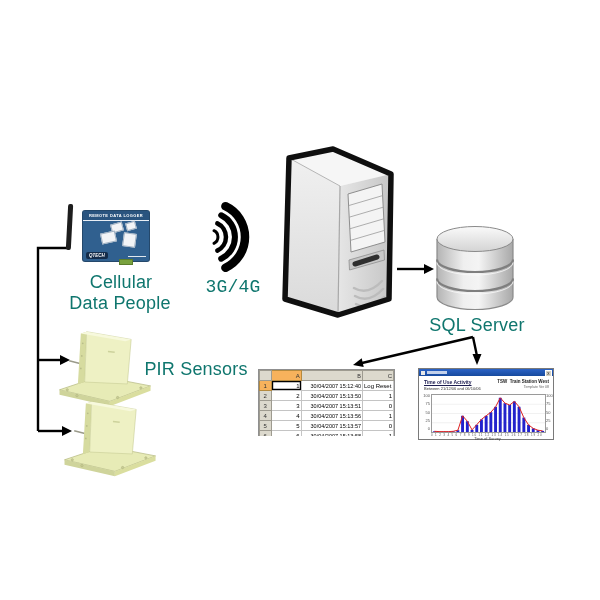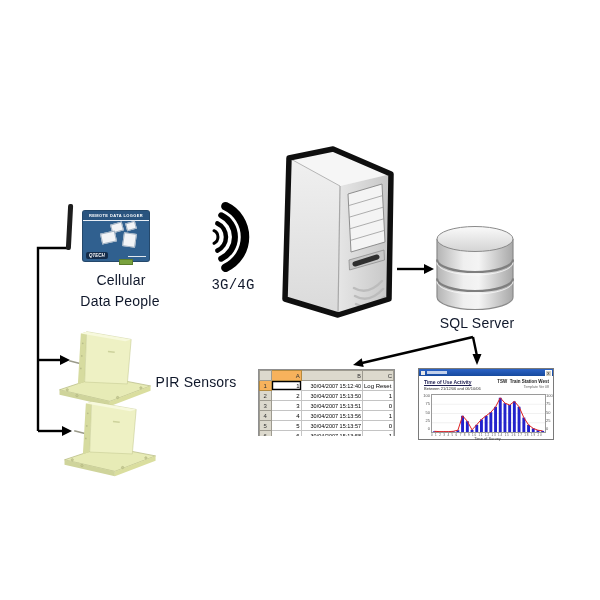--- a/index.html
+++ b/index.html
@@ -1,19 +1,19 @@
 <!DOCTYPE html>
 <html><head>
 <meta charset="utf-8">
 <style>
   html,body{margin:0;padding:0;background:#fff;}
   #canvas{position:relative;width:600px;height:600px;background:#fff;overflow:hidden;
           font-family:"Liberation Sans",sans-serif;}
   .abs{position:absolute;}
-  .dlabel{position:absolute;font-size:14px;color:#0f172a;white-space:nowrap;
+  .dlabel{position:absolute;font-size:18px;color:#0f766e;white-space:nowrap;
           transform:translateX(-50%);letter-spacing:.2px;}
   svg{display:block;}
 
   
   .logger{position:absolute;left:83px;top:211px;width:66px;height:50px;background:#30608f;
           border-radius:2px;box-shadow:0 0 0 1px #24486b;}
   .logger-banner{height:9px;line-height:9px;text-align:center;color:#fff;font-size:4px;
           font-weight:bold;letter-spacing:.4px;background:#2a547f;border-bottom:1px solid #e8eef5;
           border-radius:2px 2px 0 0;overflow:hidden;}
   .lg-shape{position:absolute;background:#f2f4f7;border:0.5px solid #9fb0c2;}
@@ -178,21 +178,21 @@
       <circle cx="24" cy="48" r="0.9" fill="#b9be8a"></circle>
       <rect x="52" y="30" width="7" height="1.6" fill="#cdd29c" transform="rotate(5 55 31)"></rect>
     </symbol>
   </svg>
   <svg class="abs" style="left:56px;top:322px;" width="100" height="92" viewBox="0 0 100 95">
       <use href="#pir"></use>
     </svg>
   <svg class="abs" style="left:61px;top:392px;" width="100" height="92" viewBox="0 0 100 95">
       <use href="#pir"></use>
     </svg>
-  <div class="dlabel" style="left:196px;top:374px;">PIR Sensors</div>
+  <div class="dlabel" style="left:196px;top:359px;">PIR Sensors</div>
 
   <div class="sheet">
     <table>
         <tbody id="ss-body">
           <tr>
             <td class="rh hdr"></td>
             <td class="ca hdr hot">A</td>
             <td class="cb hdr">B</td>
             <td class="cc hdr">C</td>
           </tr>

